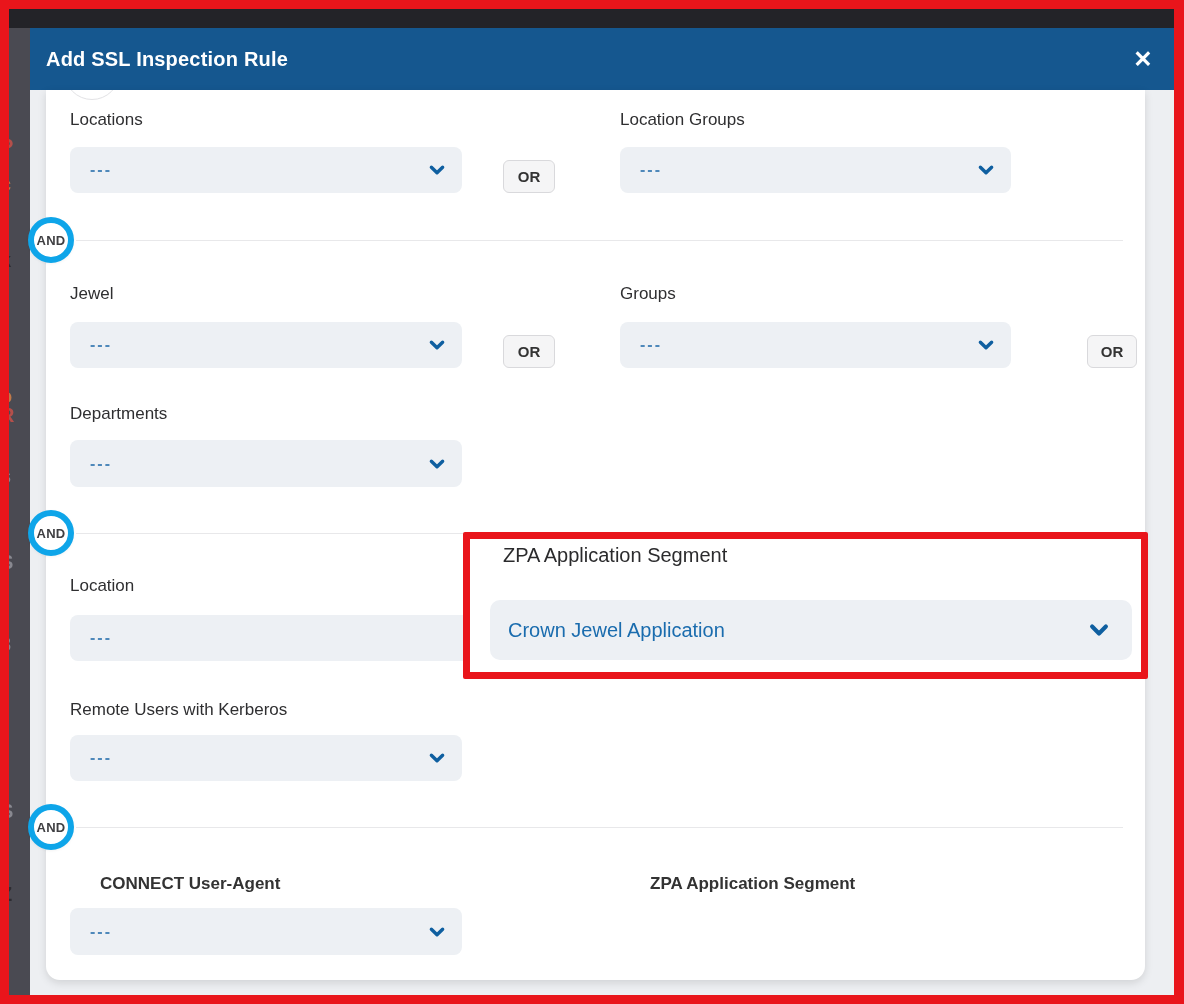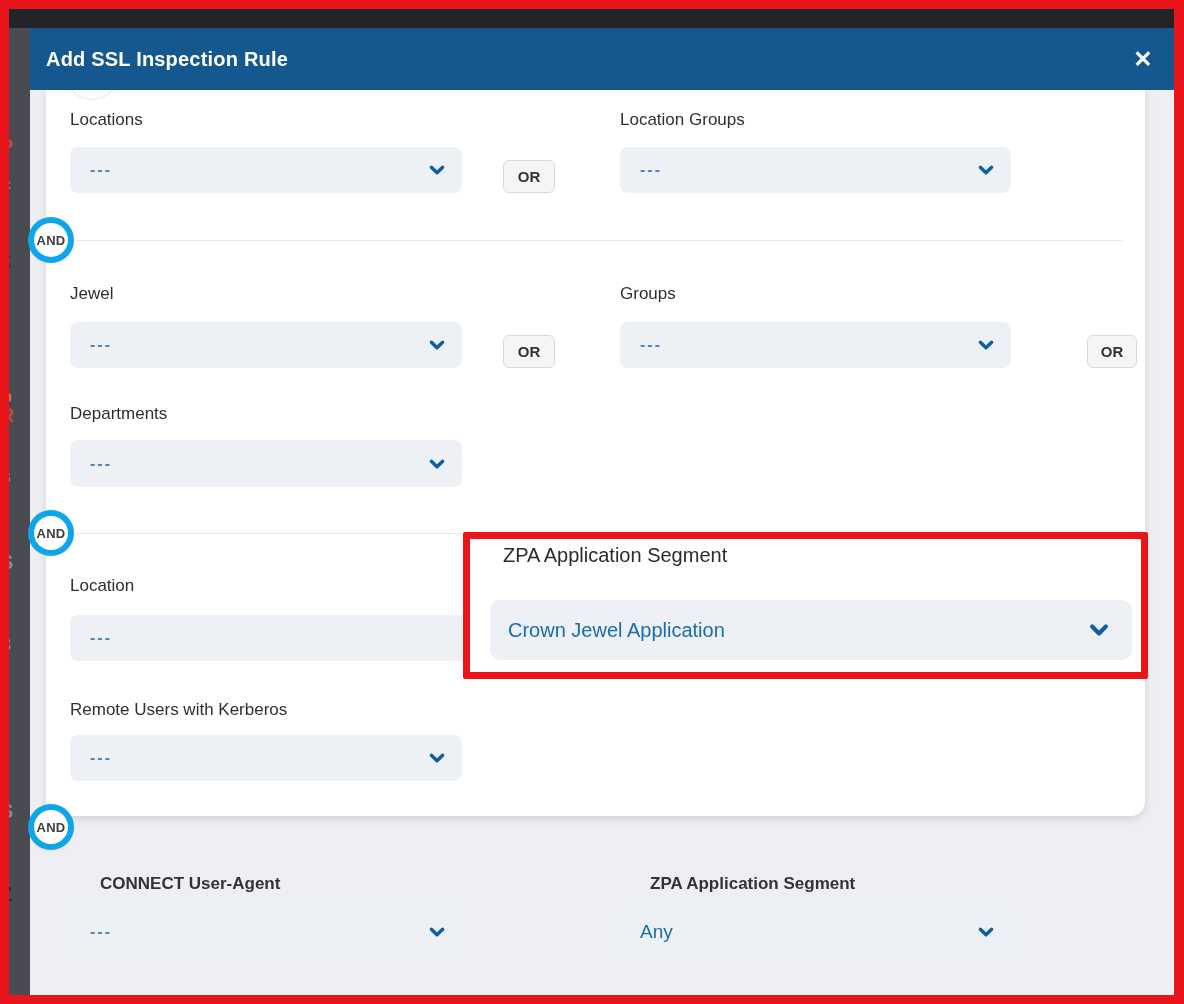--- a/index.html
+++ b/index.html
@@ -12,21 +12,21 @@
   .frag{position:absolute;left:-9px;width:26px;font-size:20px;font-weight:700;line-height:20px;opacity:.9;}
 
   
   .hdr{position:absolute;left:30px;top:28px;width:1144px;height:62px;background:#15578f;display:flex;align-items:center;padding:0 16px;}
   .hdr-title{color:#fff;font-size:20px;font-weight:600;letter-spacing:.2px;}
   .hdr-close{position:absolute;right:14px;top:50%;transform:translateY(-50%);width:34px;height:34px;display:flex;align-items:center;justify-content:center;background:none;border:none;cursor:pointer;}
   .hdr-close span{color:#fff;font-size:23px;font-weight:700;line-height:1;}
 
   
   .mbody{position:absolute;left:30px;top:90px;width:1144px;height:905px;background:#edeff2;}
-  .card{position:absolute;left:16px;top:0;width:1099px;height:726px;background:#fff;border-radius:0 0 14px 14px;box-shadow:0 3px 8px rgba(0,0,0,.12);}
+  .card{position:absolute;left:16px;top:0;width:1099px;height:890px;background:#fff;border-radius:0 0 14px 14px;box-shadow:0 3px 8px rgba(0,0,0,.12);}
 
   .lbl{position:absolute;font-size:17px;font-weight:500;color:#2f2f31;}
   .lbl.bold{font-weight:600;color:#333;margin-left:30px;}
   .dd{position:absolute;background:#edf0f4;border-radius:8px;display:flex;align-items:center;padding:0 16px 0 20px;cursor:pointer;}
   .dd .dash{color:#4e88ba;font-weight:700;font-size:16px;letter-spacing:2px;}
   .dd .chev{position:absolute;right:16px;top:50%;transform:translateY(-50%);display:flex;}
   .dd-val{color:#1a6cae;font-size:19px;}
 
   .orbtn{position:absolute;display:flex;align-items:center;justify-content:center;background:#f5f5f6;border:1px solid #d9d9dc;border-radius:6px;font-size:15px;font-weight:600;color:#333;cursor:pointer;}
   .divider{position:absolute;height:1px;background:#e8e8ea;}
@@ -174,28 +174,20 @@
       <div class="lbl bold" style="left:24px;top:784px">CONNECT User-Agent</div>
       <div class="dd" style="left:24px;top:818px;width:392px;height:47px">
         <span class="dash">---</span>
         <span class="chev">
             <svg width="18" height="18" viewBox="0 0 16 16">
               <path d="M3 5.5 L8 10.5 L13 5.5" stroke="#0f5fa0" stroke-width="3" fill="none" stroke-linecap="round" stroke-linejoin="round"></path>
             </svg>
           </span>
       </div>
       <div class="lbl bold" style="left:574px;top:784px">ZPA Application Segment</div>
-      <div class="dd" style="left:574px;top:818px;width:391px;height:47px">
-        <span class="dd-val">Any</span>
-        <span class="chev">
-            <svg width="18" height="18" viewBox="0 0 16 16">
-              <path d="M3 5.5 L8 10.5 L13 5.5" stroke="#0f5fa0" stroke-width="3" fill="none" stroke-linecap="round" stroke-linejoin="round"></path>
-            </svg>
-          </span>
-      </div>
 
     </div>
   </div>
 
   <div class="rb t"></div>
   <div class="rb b"></div>
   <div class="rb l"></div>
   <div class="rb r"></div>
 
 </div>

